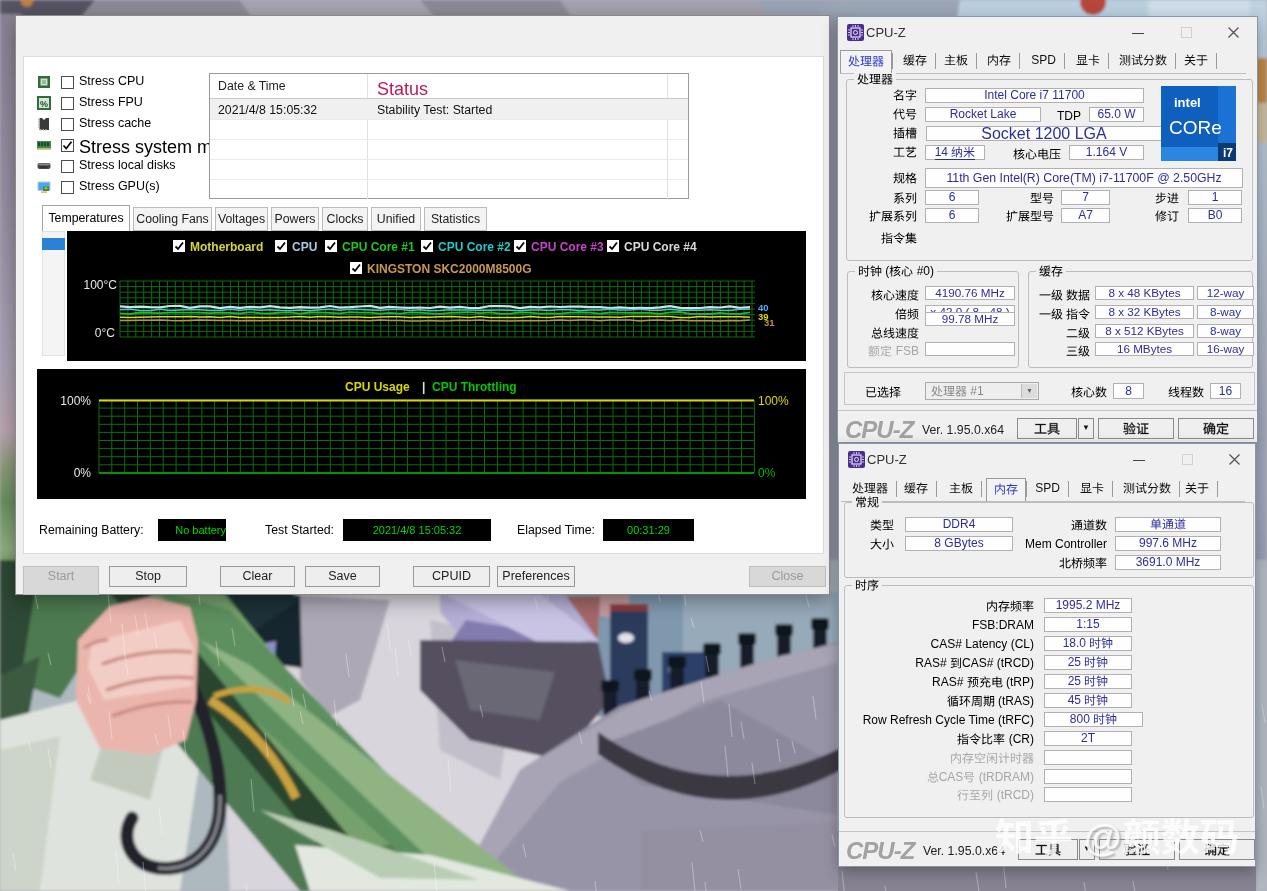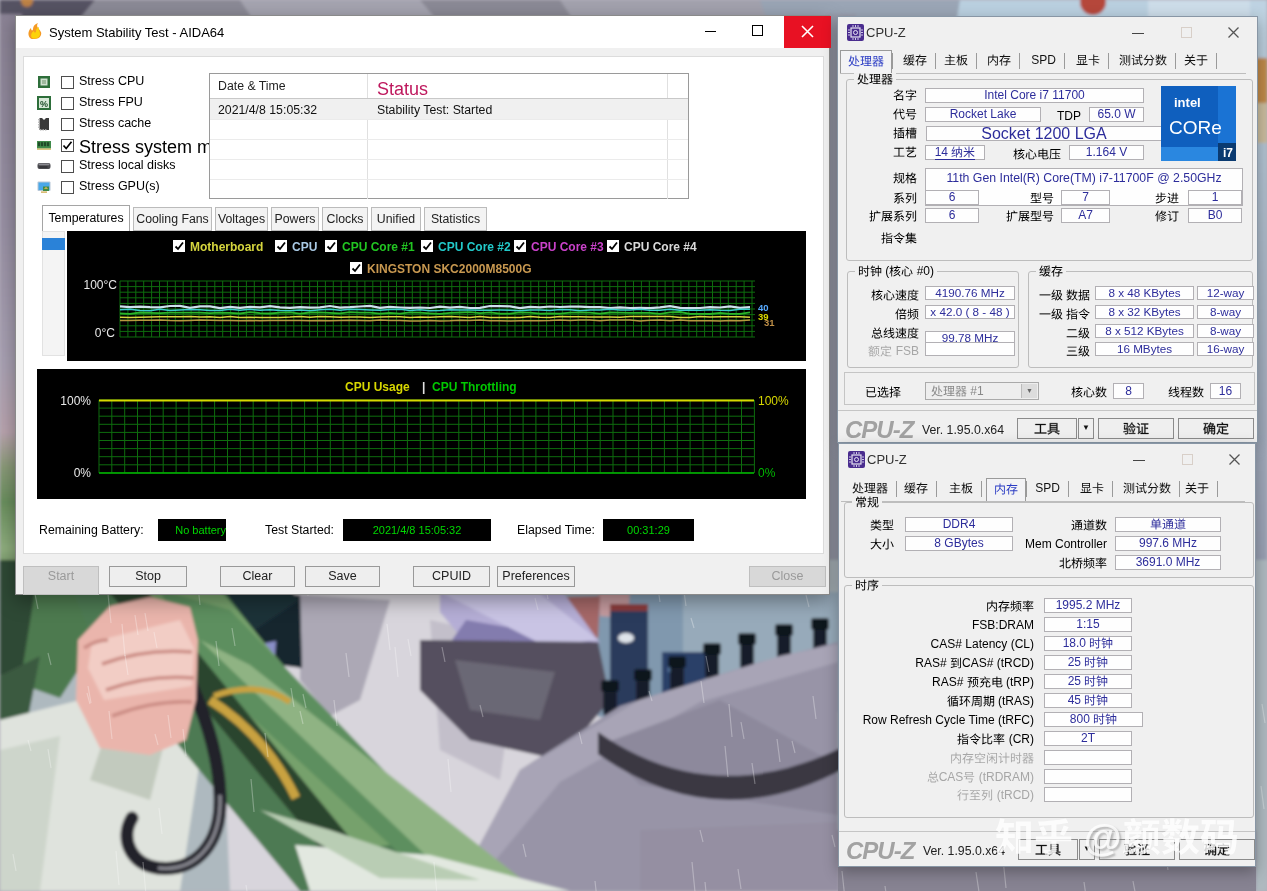--- a/index.html
+++ b/index.html
@@ -361,34 +361,20 @@
         <line x1="608" y1="897" x2="611" y2="927"></line>
         <line x1="168" y1="715" x2="171" y2="738"></line>
         <line x1="408" y1="639" x2="411" y2="656"></line>
         <line x1="925" y1="581" x2="928" y2="605"></line>
         <line x1="545" y1="581" x2="548" y2="599"></line>
         <line x1="792" y1="741" x2="795" y2="753"></line>
         <line x1="1280" y1="831" x2="1283" y2="865"></line>
       </g>
 </svg>
     <div class="win" style="left:15px;top:15px;width:815px;height:580px;border:1px solid #8a8a8a;box-shadow:0 6px 18px rgba(0,0,0,.35)">
-      <div style="position:absolute;left:0;top:0;width:100%;height:32px;background:#fff">
-        <svg class="abs" style="left:10px;top:6px" width="18" height="18" viewBox="0 0 18 18">
-<path d="M4 16 C1 12 3 8 5 6 C5 9 7 9 7 7 C7 4 9 2 12 1 C10 4 12 6 13 7 C14 9 16 10 15 13 C14 16 11 17 8 17 C6 17 5 17 4 16 Z" fill="#f59a23"></path>
-<path d="M6 16 C4 13 6 10 8 9 C8 11 10 11 10 9 C10 7 11 6 13 5 C12 8 14 9 14 12 C14 15 11 16.5 9 16.5 C8 16.5 7 16.5 6 16 Z" fill="#fcd209"></path>
-</svg>
-        <span class="abs" style="left:33px;top:9px;font-size:13px;color:#000">System Stability Test - AIDA64</span>
-        <div class="abs" style="left:689px;top:15px;width:11px;height:1.3px;background:#000"></div>
-        <div class="abs" style="left:736px;top:9px;width:11px;height:11px;border:1.2px solid #000"></div>
-        <div class="abs" style="left:768px;top:0;width:47px;height:32px;background:#e81123">
-          <svg class="abs" style="left:17px;top:9px" width="13" height="13" viewBox="0 0 13 13">
-            <path d="M1 1 L12 12 M12 1 L1 12" stroke="#fff" stroke-width="1.6"></path>
-          </svg>
-        </div>
-      </div>
       <div class="abs" style="left:7px;top:40px;width:801px;height:498px;background:#fff;border:1px solid #dcdcdc"></div>
       <svg class="abs" style="left:21px;top:59px" width="14" height="14" viewBox="0 0 14 14">
         <rect x="1" y="1" width="12" height="12" fill="#2d6e3a"></rect>
         <rect x="3.5" y="3.5" width="7" height="7" fill="#cfe0cf"></rect>
         <rect x="5" y="5" width="4" height="4" fill="#9db89d"></rect>
       </svg>
       <svg class="abs" style="left:45px;top:60px" width="13" height="13" viewBox="0 0 13 13">
         <rect x="0.5" y="0.5" width="12" height="12" fill="#fff" stroke="#4d4d4d"></rect>
       </svg>
       <span class="abs" style="left:63px;top:58px;font-size:12.5px;color:#000">Stress CPU</span>
@@ -824,21 +810,21 @@
 <text x="13" y="21" font-family="Liberation Sans" font-size="13" font-weight="bold" fill="#fff">intel</text>
 <text x="8" y="48" font-family="Liberation Sans" font-size="19" fill="#fff">CORe</text>
 <text x="62" y="71" font-family="Liberation Sans" font-size="12" font-weight="bold" fill="#fff">i7</text>
 </svg>
       <div class="abs" style="right:340px;top:154px;color:#000;font-size:12px;white-space:nowrap"><svg style="width:24px;height:12px;vertical-align:-0.13em" viewBox="0 0 2000 1000">
           <g fill="currentColor">
             <use href="#r89c4" xlink:href="#r89c4" transform="translate(0,880) scale(1,-1)"></use>
             <use href="#r683c" xlink:href="#r683c" transform="translate(1000,880) scale(1,-1)"></use>
           </g>
         </svg></div>
-      <div class="vbox" style="left:87px;top:151px;width:318px;height:38px;line-height:18px;font-size:12.3px;color:#2d2d9b">11th Gen Intel(R) Core(TM) i7-11700F @ 2.50GHz</div>
+      <div class="vbox" style="left:87px;top:151px;width:318px;height:20px;line-height:18px;font-size:12.3px;color:#2d2d9b">11th Gen Intel(R) Core(TM) i7-11700F @ 2.50GHz</div>
       <div class="abs" style="right:340px;top:174px;color:#000;font-size:12px;white-space:nowrap"><svg style="width:24px;height:12px;vertical-align:-0.13em" viewBox="0 0 2000 1000">
           <g fill="currentColor">
             <use href="#r7cfb" xlink:href="#r7cfb" transform="translate(0,880) scale(1,-1)"></use>
             <use href="#r5217" xlink:href="#r5217" transform="translate(1000,880) scale(1,-1)"></use>
           </g>
         </svg></div>
       <div class="vbox" style="left:87px;top:173px;width:54px;height:15px;line-height:13px;font-size:12px;color:#2d2d9b">6</div>
       <div class="abs" style="right:203px;top:174px;color:#000;font-size:12px;white-space:nowrap"><svg style="width:24px;height:12px;vertical-align:-0.13em" viewBox="0 0 2000 1000">
           <g fill="currentColor">
             <use href="#r578b" xlink:href="#r578b" transform="translate(0,880) scale(1,-1)"></use>
@@ -914,21 +900,21 @@
         </svg></div>
       <div class="vbox" style="left:87px;top:288px;width:90px;height:14px;line-height:12px;font-size:11.7px;color:#2d2d9b">x 42.0 ( 8 - 48 )</div>
       <div class="abs" style="right:338px;top:309px;color:#000;font-size:12px;white-space:nowrap"><svg style="width:48px;height:12px;vertical-align:-0.13em" viewBox="0 0 4000 1000">
           <g fill="currentColor">
             <use href="#r603b" xlink:href="#r603b" transform="translate(0,880) scale(1,-1)"></use>
             <use href="#r7ebf" xlink:href="#r7ebf" transform="translate(1000,880) scale(1,-1)"></use>
             <use href="#r901f" xlink:href="#r901f" transform="translate(2000,880) scale(1,-1)"></use>
             <use href="#r5ea6" xlink:href="#r5ea6" transform="translate(3000,880) scale(1,-1)"></use>
           </g>
         </svg></div>
-      <div class="vbox" style="left:87px;top:314px;width:90px;height:14px;line-height:12px;font-size:11.7px;color:#2d2d9b">99.78 MHz</div>
+      <div class="vbox" style="left:87px;top:295px;width:90px;height:14px;line-height:12px;font-size:11.7px;color:#2d2d9b">99.78 MHz</div>
       <div class="abs" style="right:338px;top:327px;color:#a6a6a6;font-size:12px;white-space:nowrap"><svg style="width:24px;height:12px;vertical-align:-0.13em" viewBox="0 0 2000 1000">
           <g fill="#a6a6a6">
             <use href="#r989d" xlink:href="#r989d" transform="translate(0,880) scale(1,-1)"></use>
             <use href="#r5b9a" xlink:href="#r5b9a" transform="translate(1000,880) scale(1,-1)"></use>
           </g>
         </svg> <span style="color:#a6a6a6">FSB</span></div>
       <div class="vbox" style="left:87px;top:325px;width:90px;height:14px;line-height:12px;font-size:12px;color:#2d2d9b"></div>
       <div class="abs" style="left:190px;top:254px;width:225px;height:97px;border:1px solid #bdbdbd;border-radius:3px"></div>
       <div class="abs" style="left:198px;top:247px;background:#f0f0f0;padding:0 3px;font-size:12px;color:#000;white-space:nowrap"><svg style="width:24px;height:12px;vertical-align:-0.13em" viewBox="0 0 2000 1000">
           <g fill="currentColor">

